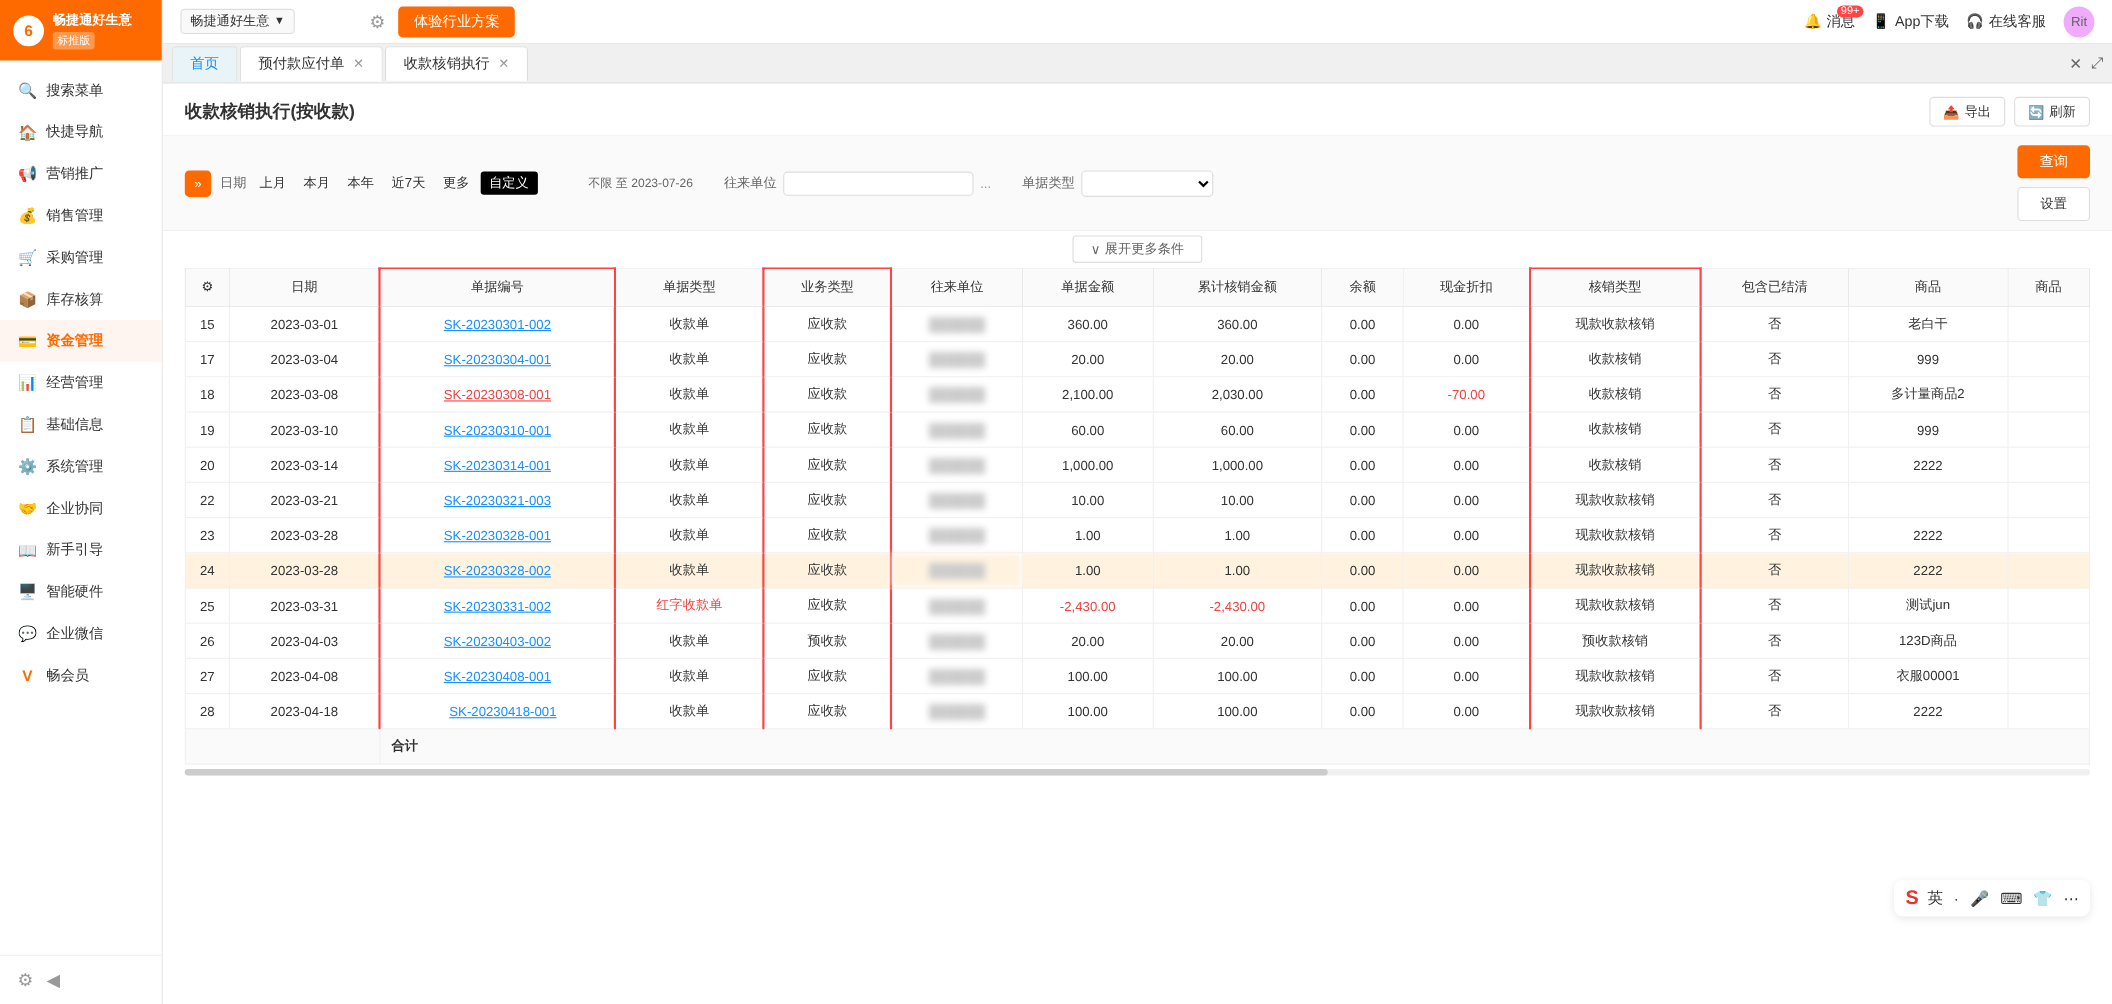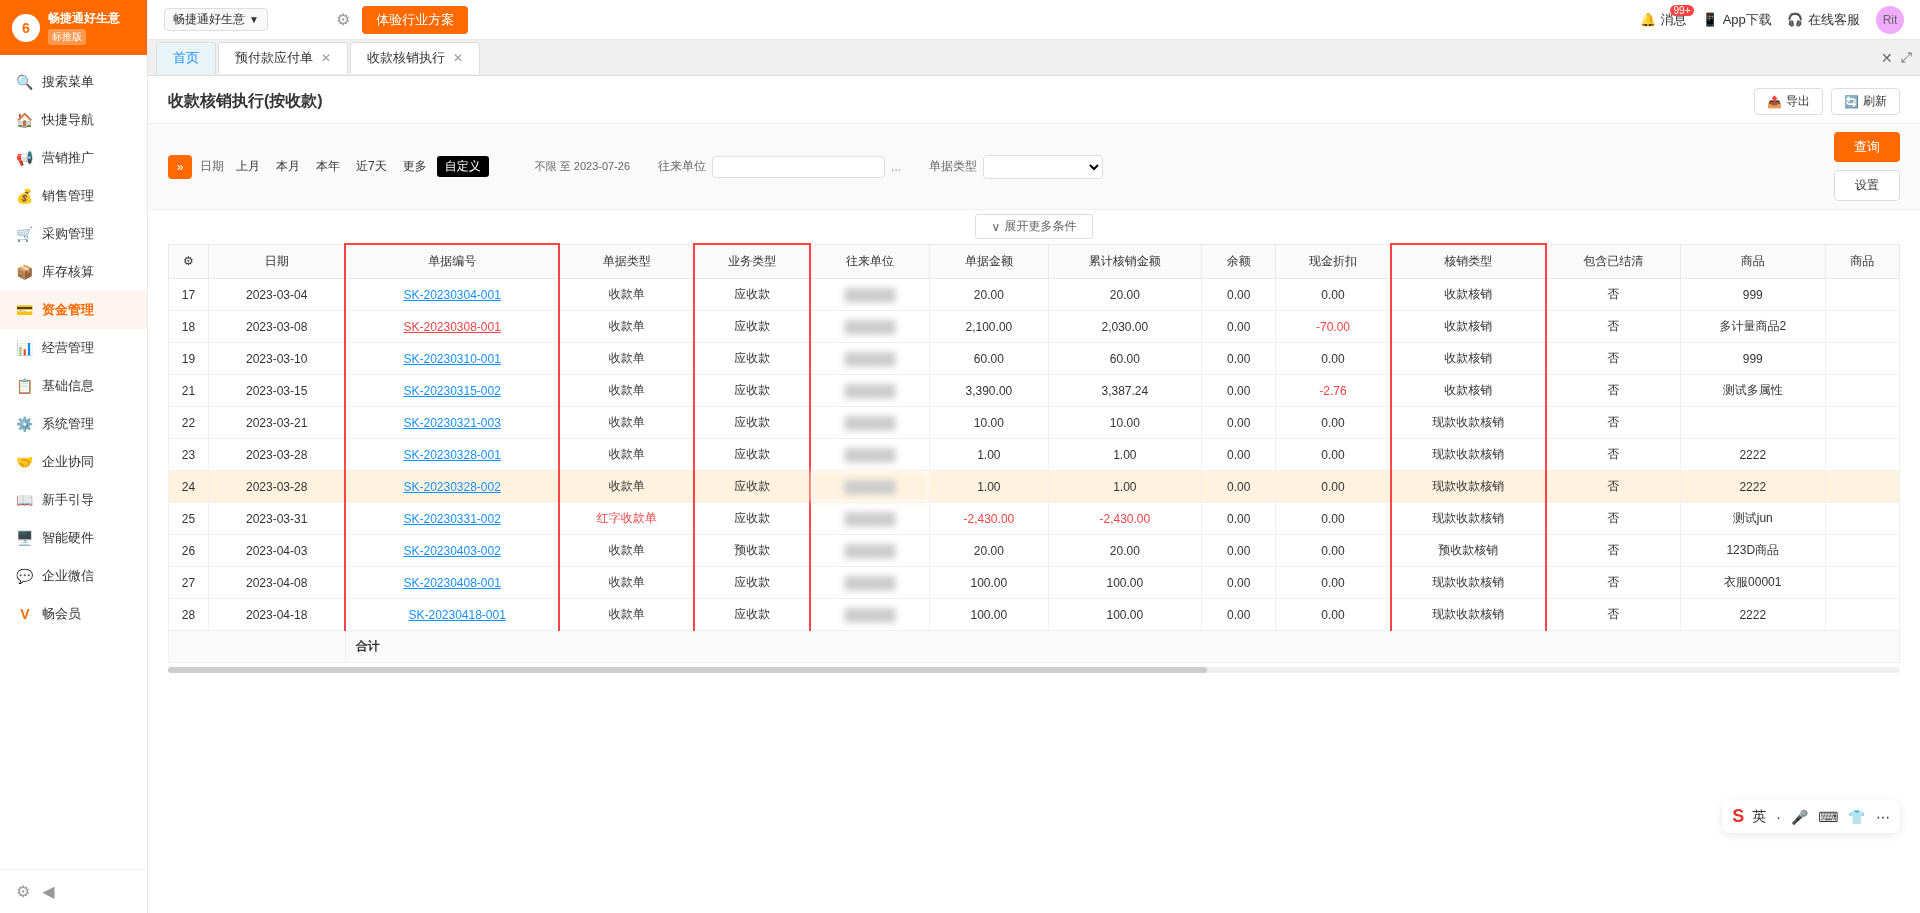--- a/index.html
+++ b/index.html
@@ -285,20 +285,36 @@
             <th>累计核销金额</th>
             <th>余额</th>
             <th>现金折扣</th>
             <th class="th-bordered-top th-bordered-left th-bordered-right">核销类型</th>
             <th>包含已结清</th>
             <th>商品</th>
             <th>商品</th>
           </tr>
         </thead>
         <tbody id="table-body">
+        <tr>
+              <td>15</td>
+              <td>2023-03-01</td>
+              <td class="col-highlight-cell"><a href="#" style="color: rgb(24, 144, 255); text-decoration: underline;">SK-20230301-002</a></td>
+              <td>收款单</td>
+              <td class="col-highlight-cell">应收款</td>
+              <td style="color: rgb(204, 204, 204); filter: blur(3px);">██████</td>
+              <td>360.00</td>
+              <td>360.00</td>
+              <td>0.00</td>
+              <td>0.00</td>
+              <td class="col-highlight-cell">现款收款核销</td>
+              <td>否</td>
+              <td>老白干</td>
+              <td></td>
+            </tr>
             <tr>
               <td>17</td>
               <td>2023-03-04</td>
               <td class="col-highlight-cell"><a href="#" style="color: rgb(24, 144, 255); text-decoration: underline;">SK-20230304-001</a></td>
               <td>收款单</td>
               <td class="col-highlight-cell">应收款</td>
               <td style="color: rgb(204, 204, 204); filter: blur(3px);">██████</td>
               <td>20.00</td>
               <td>20.00</td>
               <td>0.00</td>
@@ -334,33 +350,33 @@
               <td>60.00</td>
               <td>60.00</td>
               <td>0.00</td>
               <td>0.00</td>
               <td class="col-highlight-cell">收款核销</td>
               <td>否</td>
               <td>999</td>
               <td></td>
             </tr>
             <tr>
-              <td>21</td>
-              <td>2023-03-15</td>
-              <td class="col-highlight-cell"><a href="#" style="color: rgb(24, 144, 255); text-decoration: underline;">SK-20230315-002</a></td>
-              <td>收款单</td>
-              <td class="col-highlight-cell">应收款</td>
-              <td style="color: rgb(204, 204, 204); filter: blur(3px);">██████</td>
-              <td>3,390.00</td>
-              <td>3,387.24</td>
-              <td>0.00</td>
-              <td class="red-text">-2.76</td>
+              <td>20</td>
+              <td>2023-03-14</td>
+              <td class="col-highlight-cell"><a href="#" style="color: rgb(24, 144, 255); text-decoration: underline;">SK-20230314-001</a></td>
+              <td>收款单</td>
+              <td class="col-highlight-cell">应收款</td>
+              <td style="color: rgb(204, 204, 204); filter: blur(3px);">██████</td>
+              <td>1,000.00</td>
+              <td>1,000.00</td>
+              <td>0.00</td>
+              <td>0.00</td>
               <td class="col-highlight-cell">收款核销</td>
               <td>否</td>
-              <td>测试多属性</td>
+              <td>2222</td>
               <td></td>
             </tr>
             <tr>
               <td>22</td>
               <td>2023-03-21</td>
               <td class="col-highlight-cell"><a href="#" style="color: rgb(24, 144, 255); text-decoration: underline;">SK-20230321-003</a></td>
               <td>收款单</td>
               <td class="col-highlight-cell">应收款</td>
               <td style="color: rgb(204, 204, 204); filter: blur(3px);">██████</td>
               <td>10.00</td>

